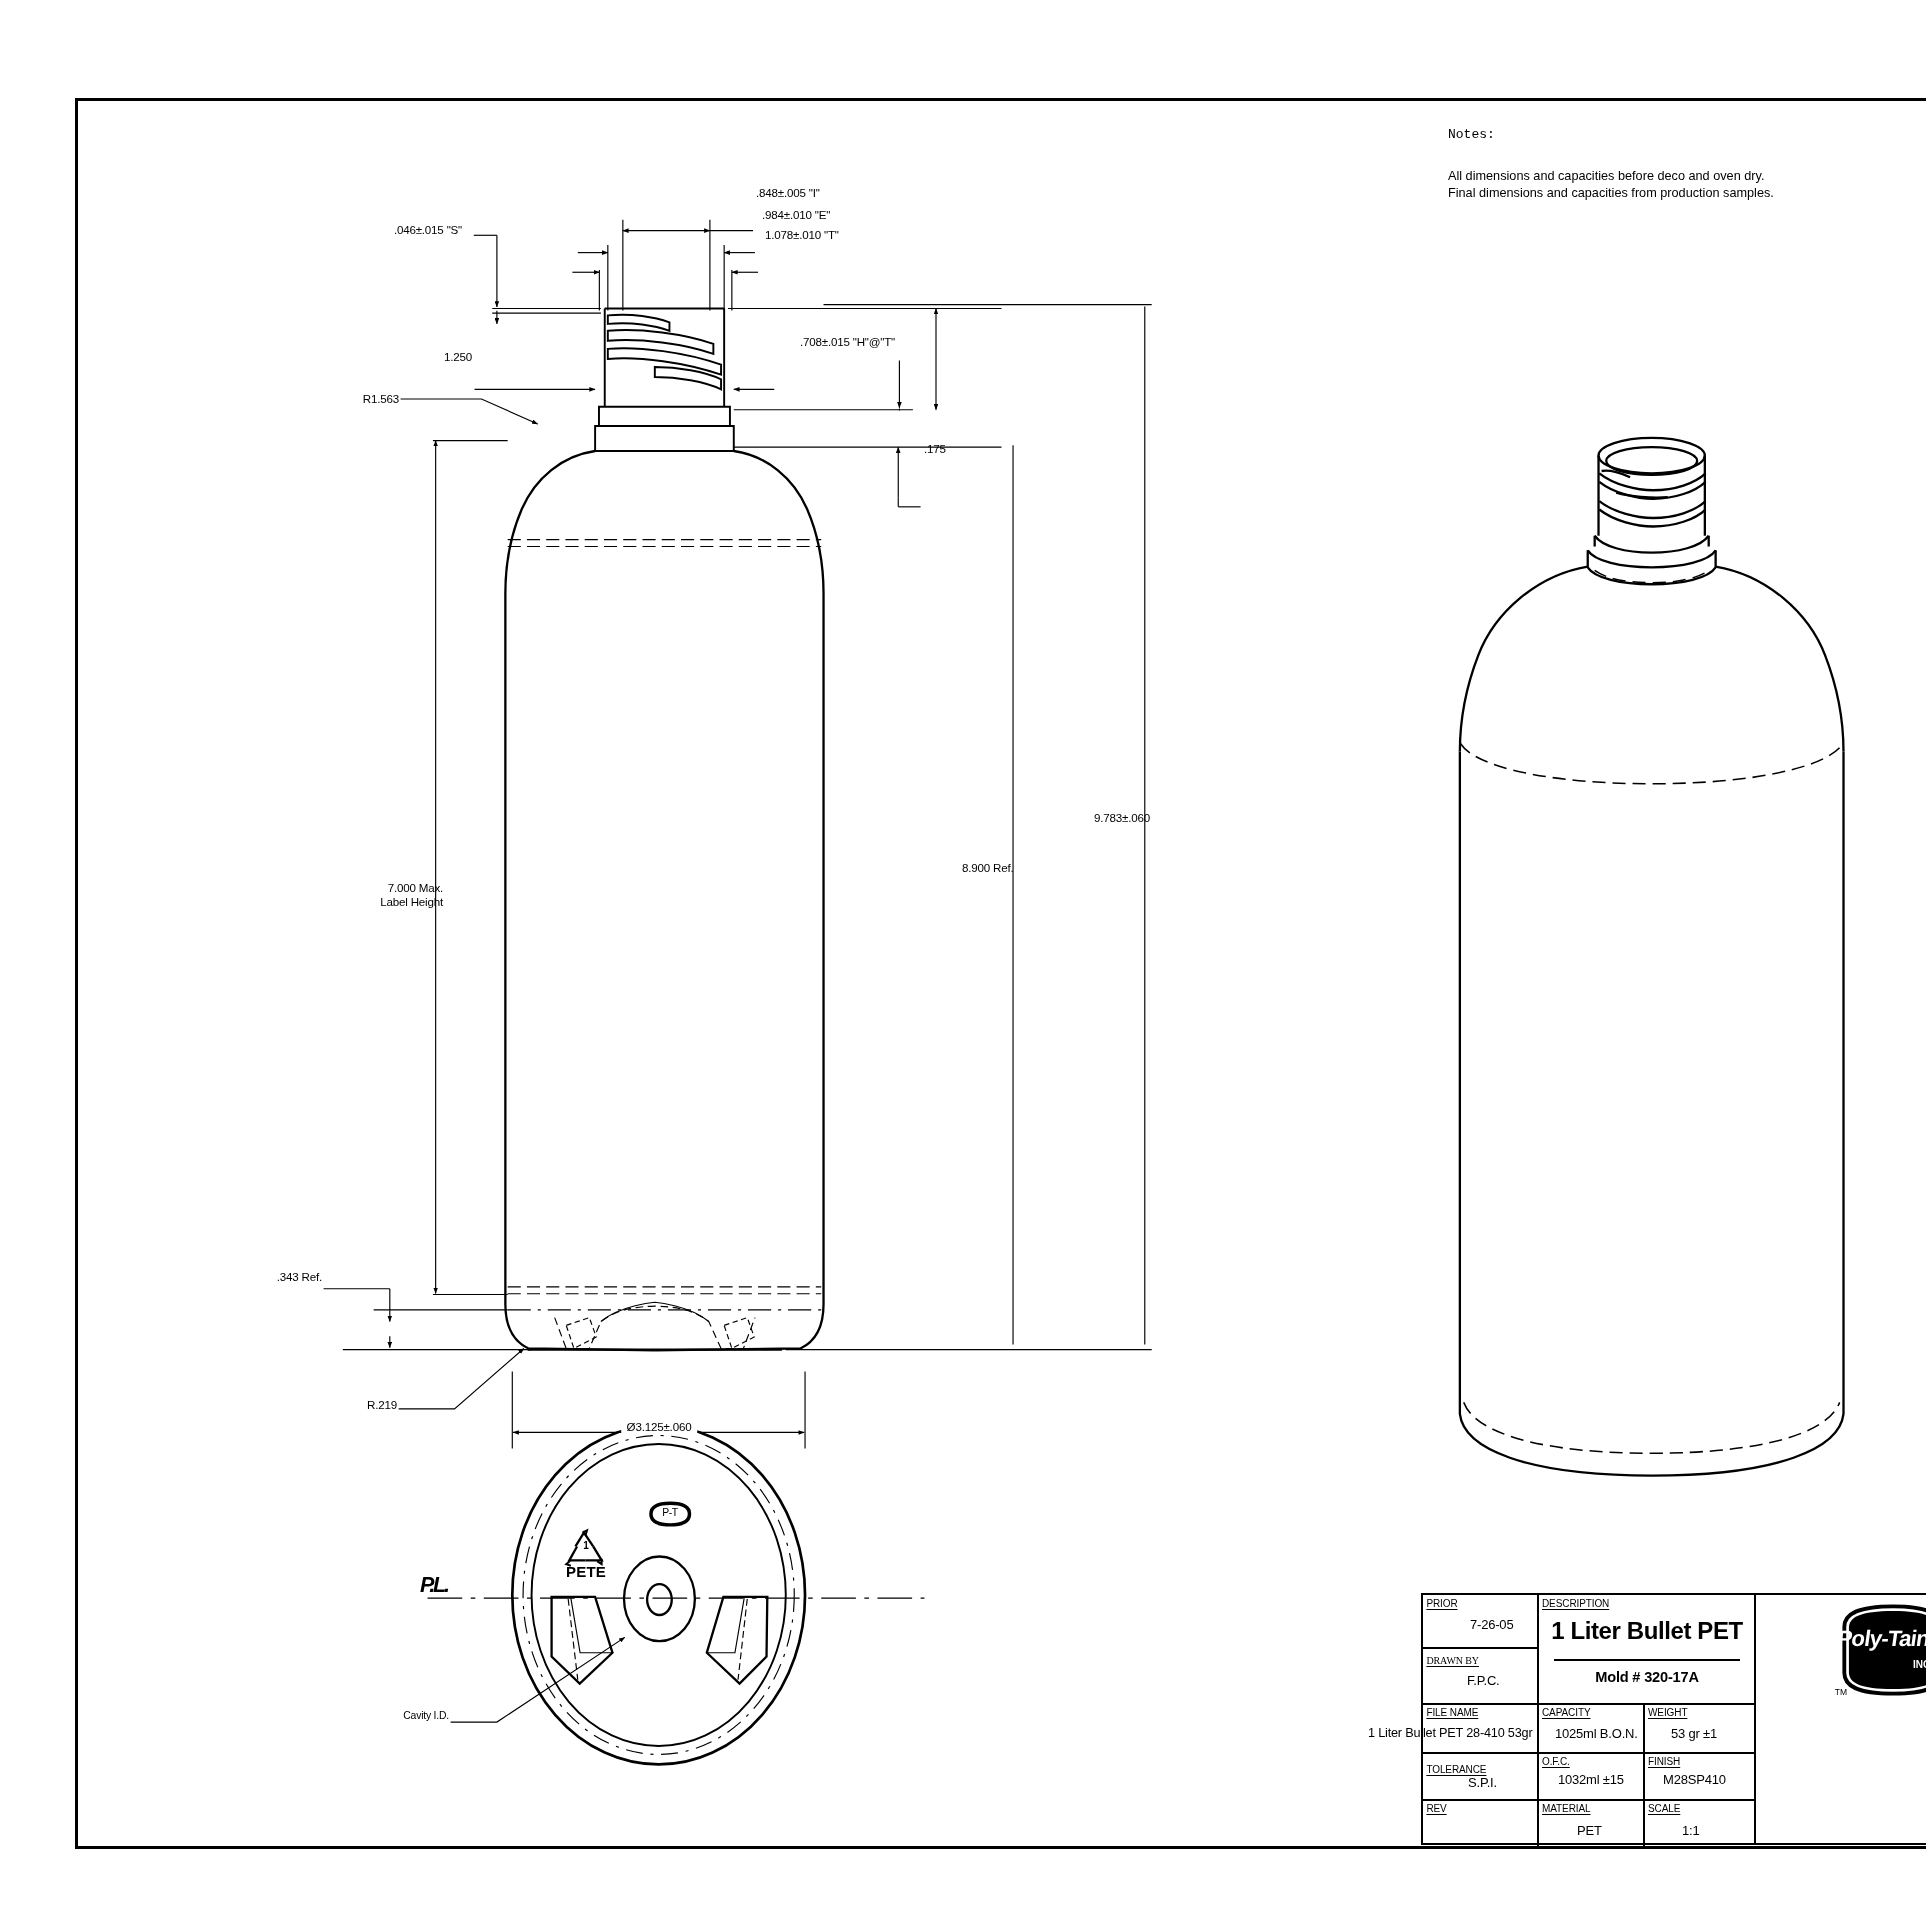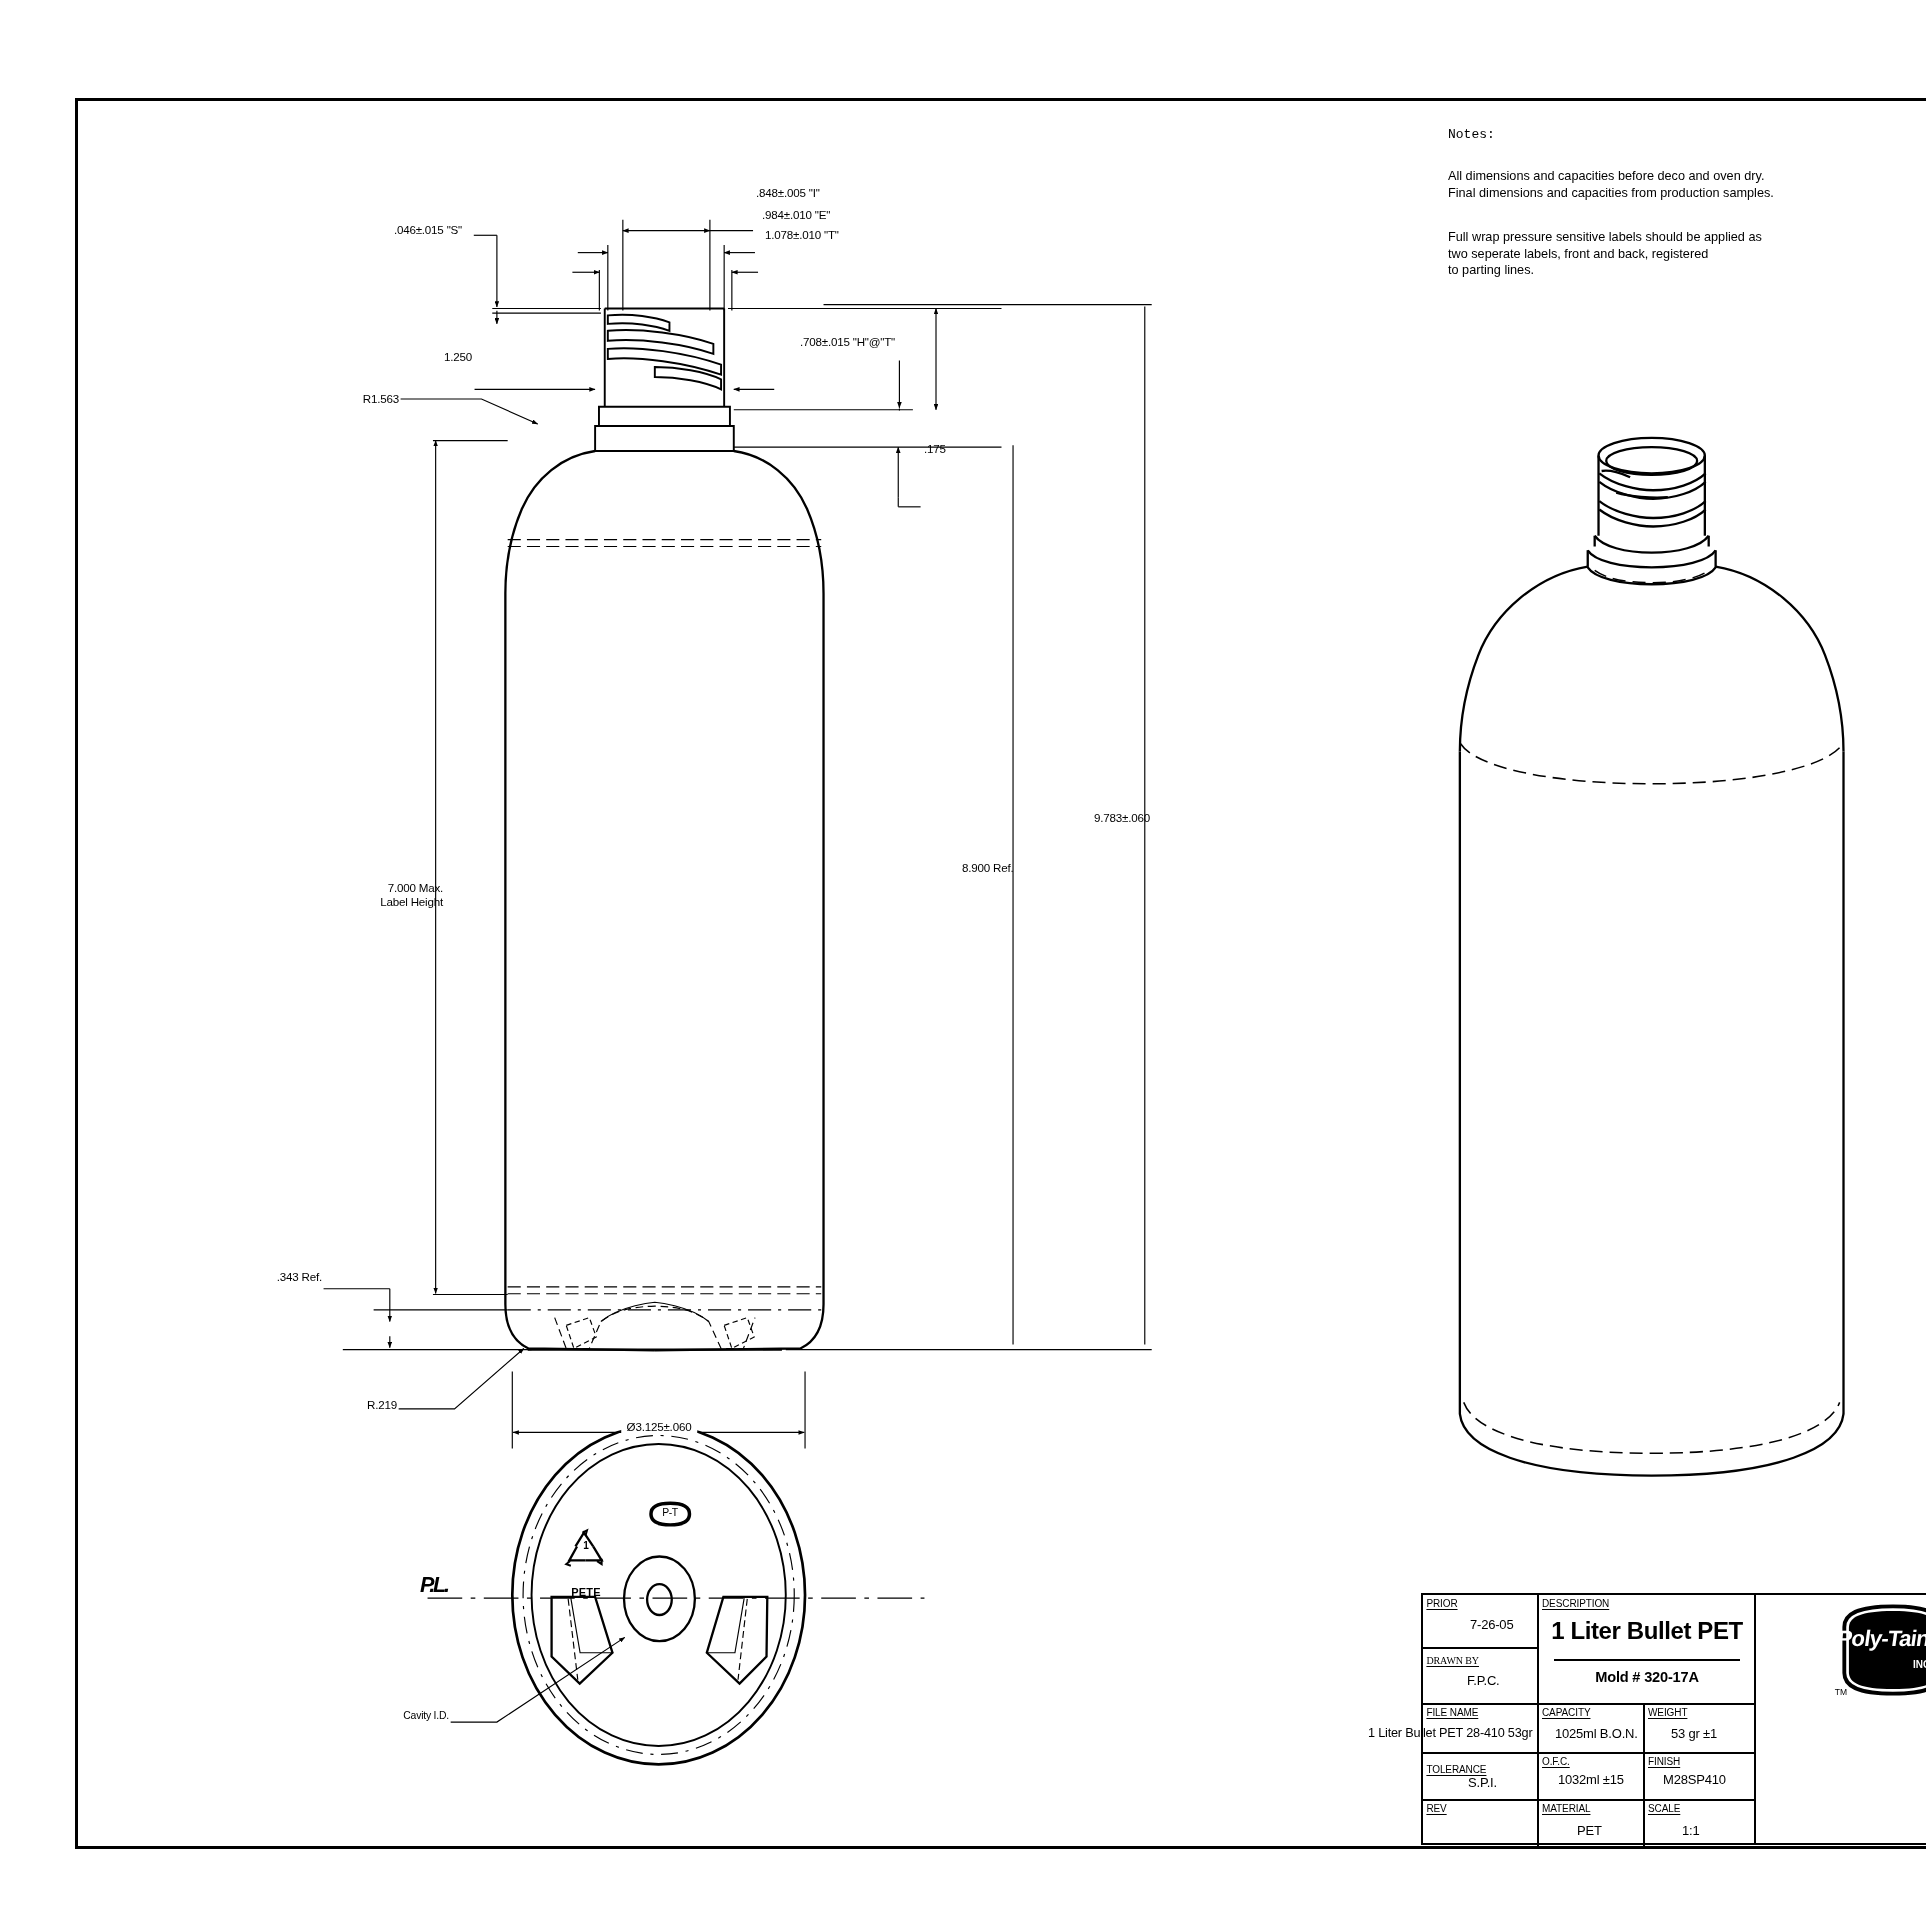--- a/index.html
+++ b/index.html
@@ -276,23 +276,20 @@
         <path d="M4140,1480 C4170,1502 4224,1512 4288,1512 C4352,1512 4406,1502 4436,1480"></path>
         <path d="M3792,1930 C3830,1990 4020,2034 4288,2034 C4556,2034 4746,1990 4784,1930"></path>
         <path d="M3800,3640 C3830,3720 4000,3772 4288,3772 C4576,3772 4746,3720 4776,3640"></path>
       </g>
     </g>
   </svg>
 
   <div class="t notes-h" style="left:1448px;top:127px;font-family:Liberation Mono, monospace;">Notes:</div>
   <div class="t notes-b" style="left:1448px;top:168px;">All dimensions and capacities before deco and oven dry.
 Final dimensions and capacities from production samples.</div>
-  <div class="t notes-b" style="left:1448px;top:229px;">Full wrap pressure sensitive labels should be applied as
-two seperate labels, front and back, registered
-to parting lines.</div>
 
   <div class="t dim" style="left:756px;top:186px;">.848±.005 "I"</div>
   <div class="t dim" style="left:762px;top:208px;">.984±.010 "E"</div>
   <div class="t dim" style="left:765px;top:228px;">1.078±.010 "T"</div>
   <div class="t dim" style="left:462px;top:223px;transform:translateX(-100%);">.046±.015 "S"</div>
   <div class="t dim" style="left:472px;top:350px;transform:translateX(-100%);">1.250</div>
   <div class="t dim" style="left:800px;top:335px;">.708±.015 "H"@"T"</div>
   <div class="t dim" style="left:924px;top:442px;">.175</div>
   <div class="t dim" style="left:399px;top:392px;transform:translateX(-100%);">R1.563</div>
   <div class="t dim" style="left:443px;top:881px;transform:translateX(-100%);text-align:right;white-space:pre;">7.000 Max.
@@ -300,21 +297,21 @@
   <div class="t dim" style="left:322px;top:1270px;transform:translateX(-100%);">.343 Ref.</div>
   <div class="t dim" style="left:1094px;top:811px;">9.783±.060</div>
   <div class="t dim" style="left:962px;top:861px;">8.900 Ref.</div>
   <div class="t dim" style="left:397px;top:1398px;transform:translateX(-100%);">R.219</div>
   <div class="t dim" style="left:659px;top:1420px;transform:translateX(-50%);background:#fff;padding:0 5.4px;">Ø3.125±.060</div>
 
   <div class="t" style="left:420px;top:1572px;font-size:21.6px;font-style:italic;font-weight:bold;letter-spacing:-2.3px;">P.L.</div>
   <div class="t dim-s" style="left:449px;top:1710px;transform:translateX(-100%);">Cavity I.D.</div>
   <div class="t" style="left:670px;top:1507px;transform:translateX(-50%);font-size:10.4px;letter-spacing:-0.4px;">P-T</div>
   <div class="t" style="left:586px;top:1540px;transform:translateX(-50%);font-size:10px;font-weight:bold;">1</div>
-  <div class="t" style="left:586px;top:1563px;transform:translateX(-50%);font-size:11px;font-weight:bold;letter-spacing:0.2px;margin-top:23px;">PETE</div>
+  <div class="t" style="left:586px;top:1563px;transform:translateX(-50%);font-size:15px;font-weight:bold;letter-spacing:0.2px;">PETE</div>
 
 
   <div class="tb">
 
     <div class="tb-box" style="left:0;top:0;width:335px;height:252px;"></div>
     <div class="tb-box" style="left:333px;top:0;width:707px;height:252px;"></div>
 
     <div class="vl2" style="left:116px;top:110px;height:143px;"></div>
     <div class="vl2" style="left:222px;top:110px;height:143px;"></div>
     <div class="vl2" style="left:116px;top:0;height:110px;"></div>

